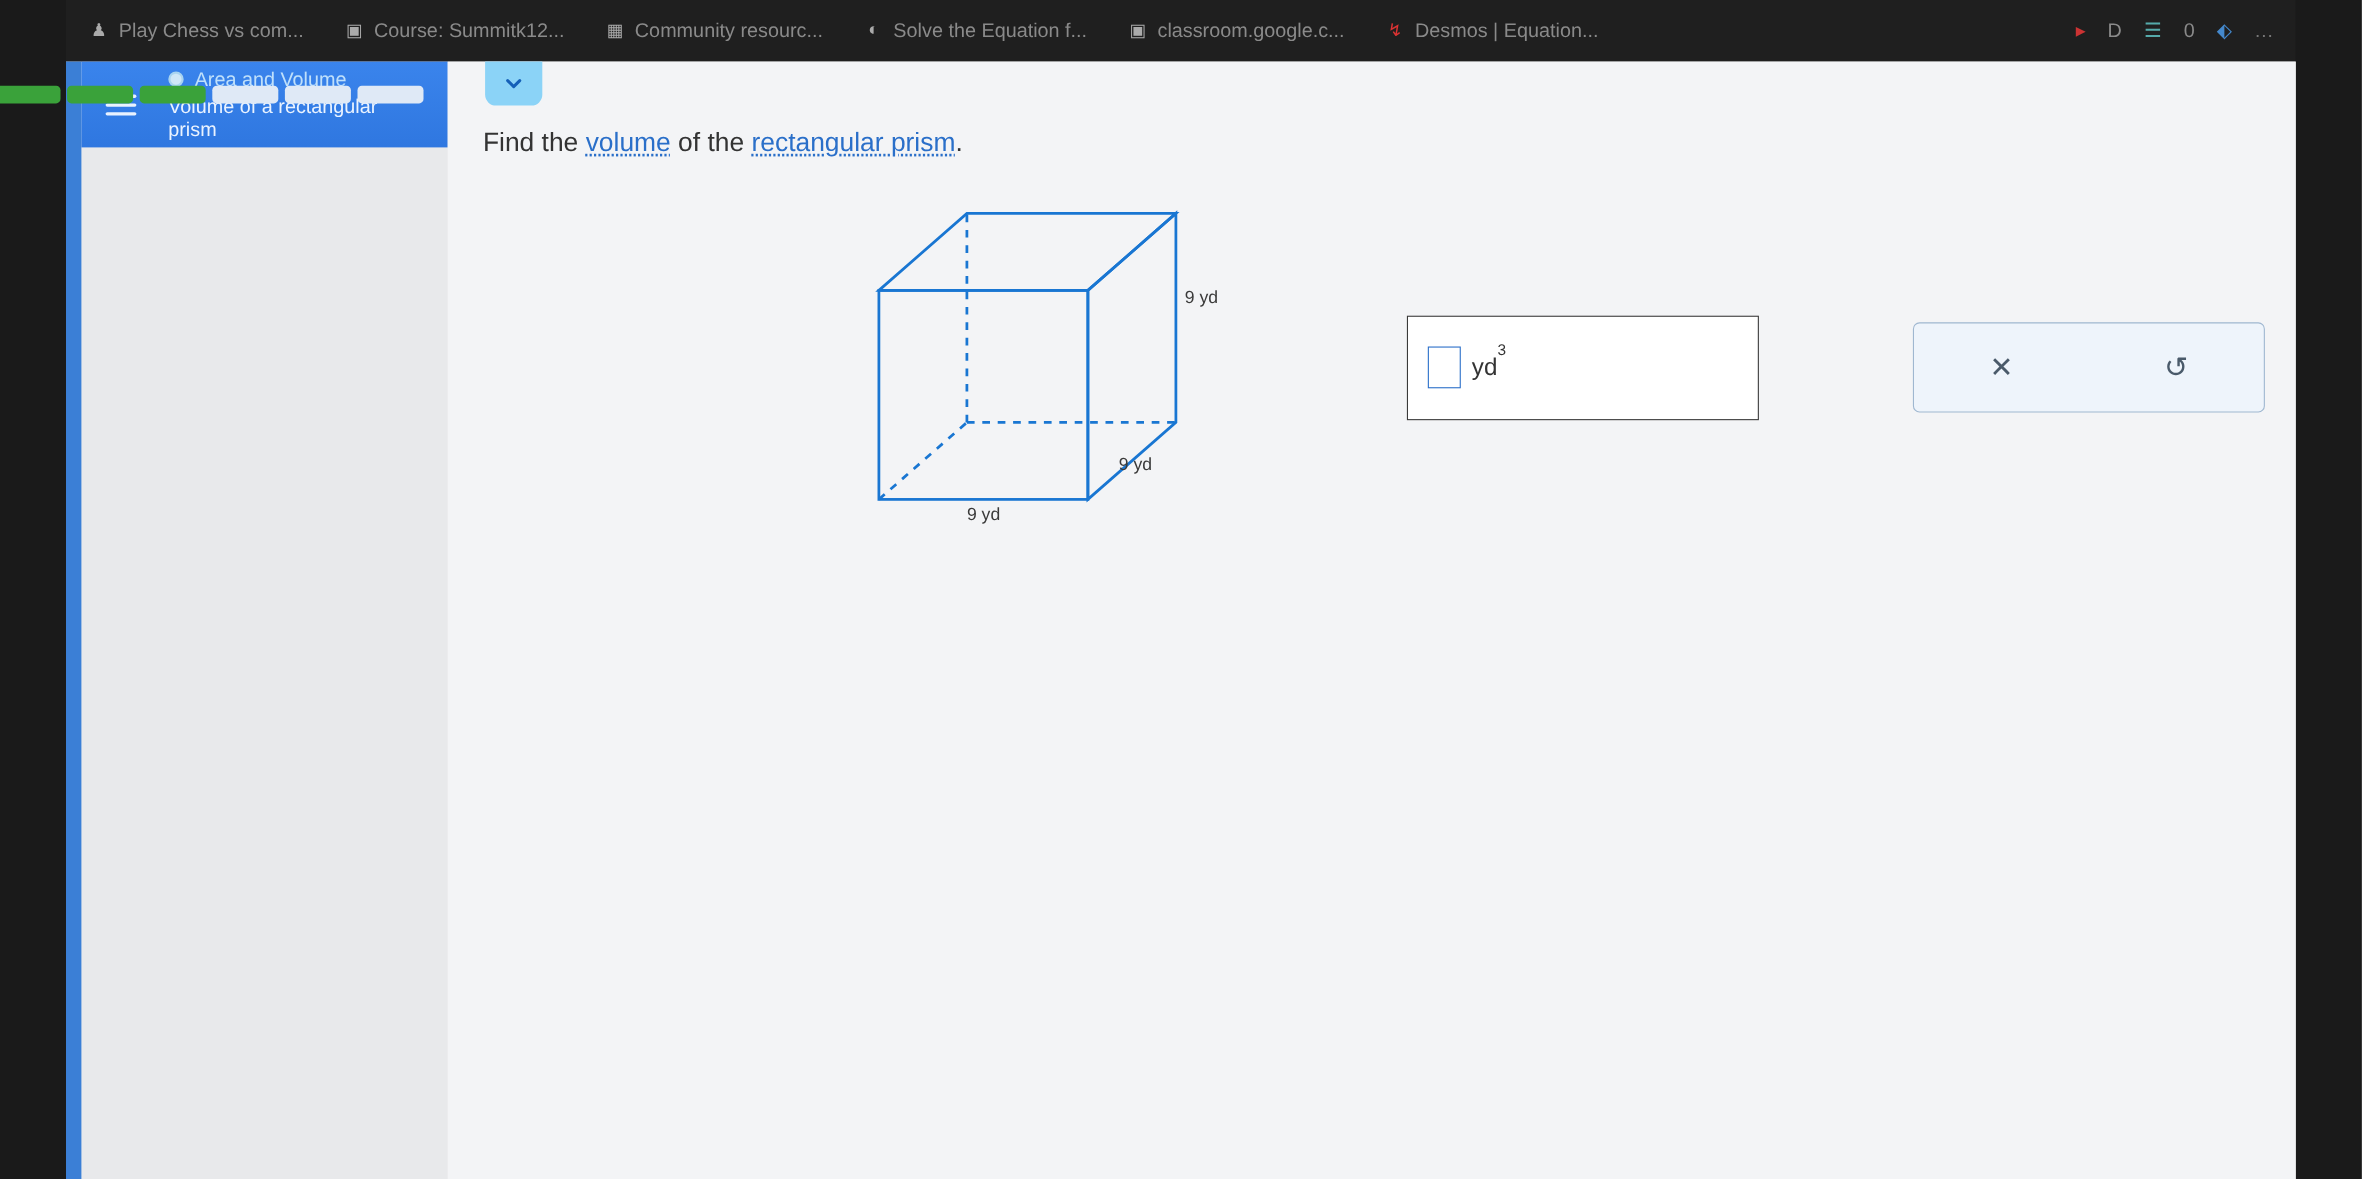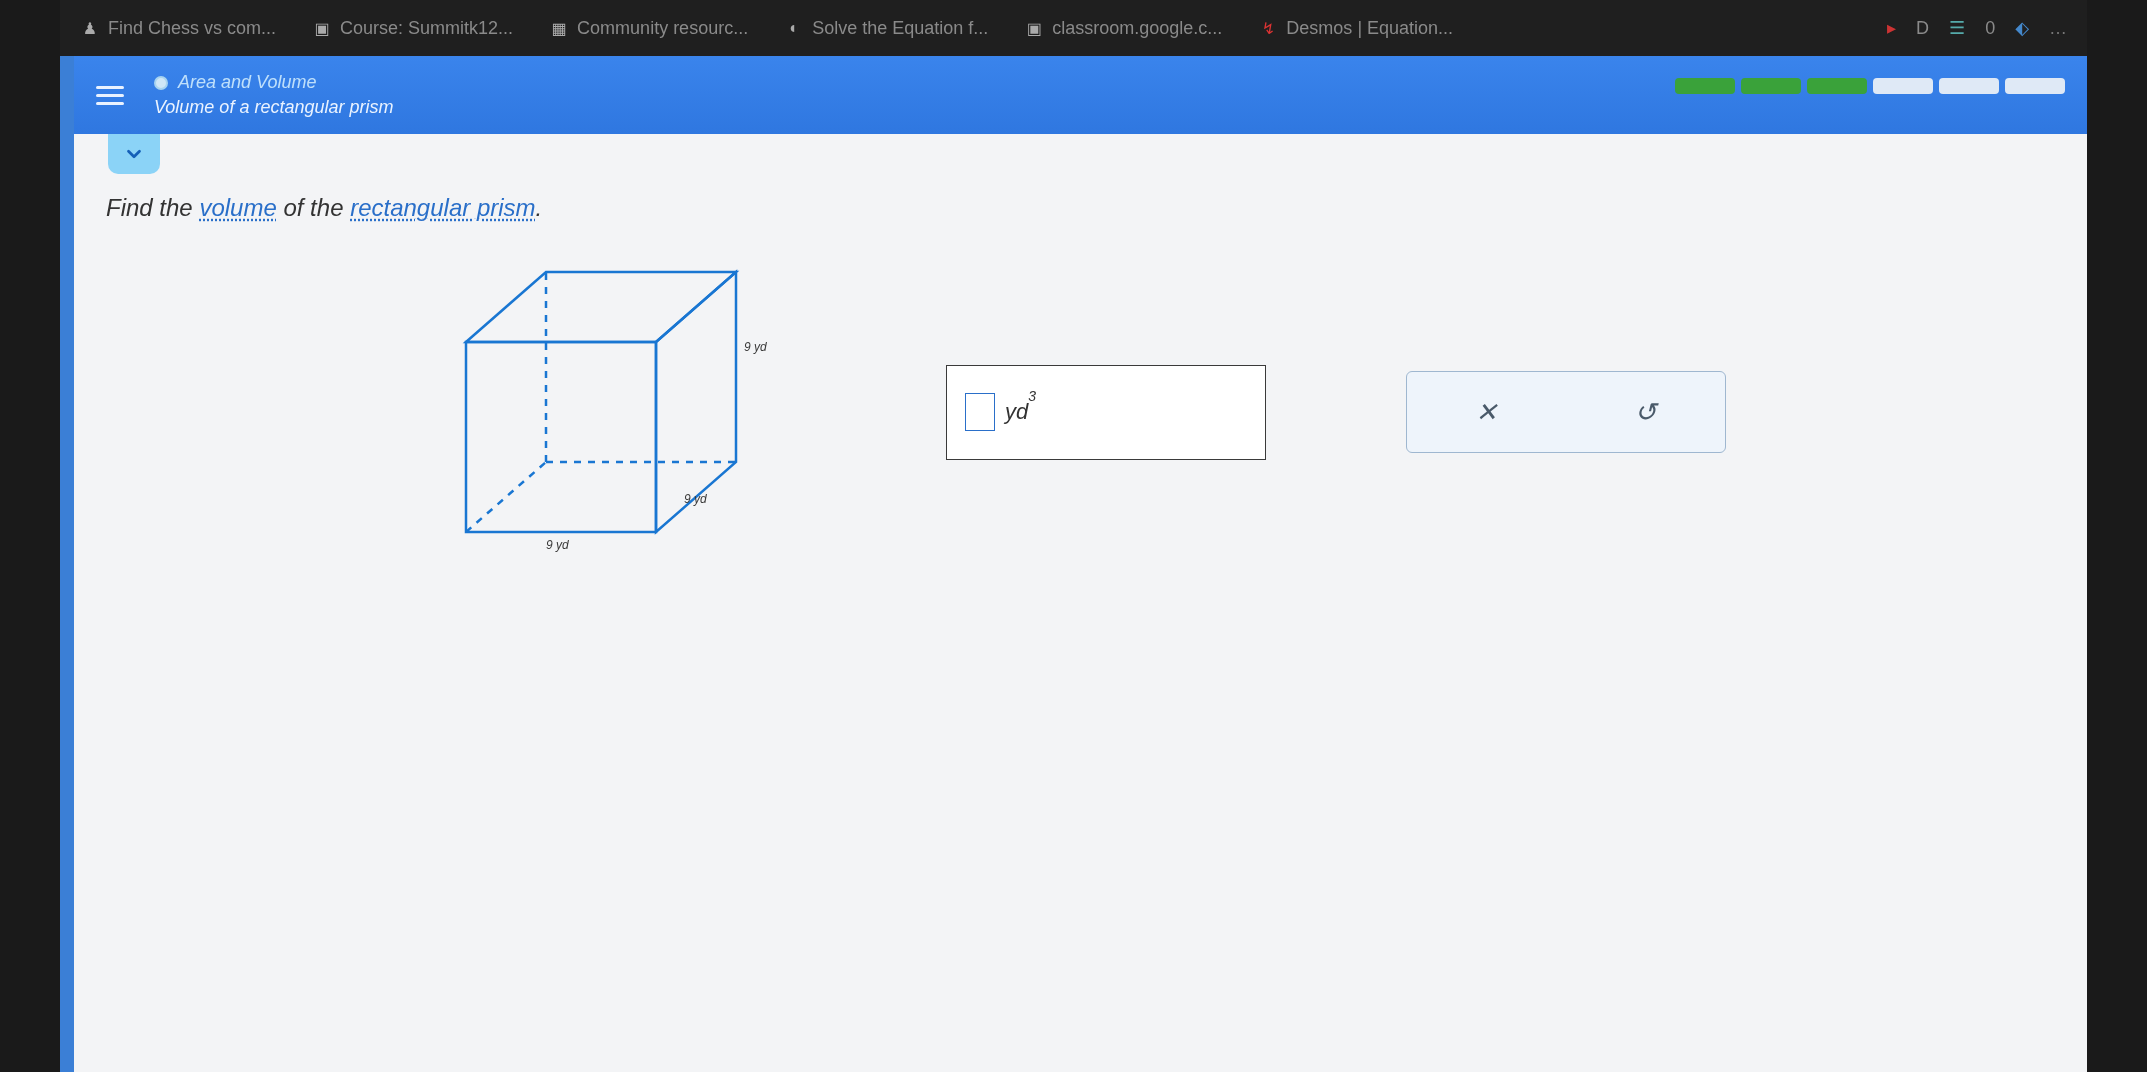--- a/index.html
+++ b/index.html
@@ -53,22 +53,20 @@
   height: calc(100% - 56px);
   display: flex;
 }
 .left-rail {
   width: 14px;
   background: #3b7fd6;
 }
 .main-col {
   flex: 1;
   display: flex;
-  flex-direction: column;
-  font-style: italic;
 }
 .top-banner {
   background: #2f7ae5;
   background: linear-gradient(#3a84ec,#2f77e0);
   height: 78px;
   display: flex;
   align-items: center;
   padding: 0 22px;
   color: #fff;
   position: relative;
@@ -148,21 +146,21 @@
   padding-left: 340px;
 }
 .figure-wrap {
   position: relative;
   width: 360px;
   height: 300px;
 }
 .figure-wrap svg { position:absolute; left:0; top:0; }
 .dim-label {
   position: absolute;
-  font-size: 12px;
+  font-size: 16px;
   color: #3a3a3a;
 }
 .answer-box {
   width: 320px;
   height: 95px;
   border: 1px solid #3a3a3a;
   background: #fff;
   display: flex;
   align-items: center;
   padding: 0 18px;
@@ -198,21 +196,21 @@
 }
 </style>
 </head>
 <body>
 
 <div class="viewport">
 
   <div class="bookmark-bar">
     <div class="bookmark-item">
       <span class="bicon">♟</span>
-      <span>Find Chess vs com...</span>
+      <span>Play Chess vs com...</span>
     </div>
     <div class="bookmark-item">
       <span class="bicon">▣</span>
       <span>Course: Summitk12...</span>
     </div>
     <div class="bookmark-item">
       <span class="bicon">▦</span>
       <span>Community resourc...</span>
     </div>
     <div class="bookmark-item">

